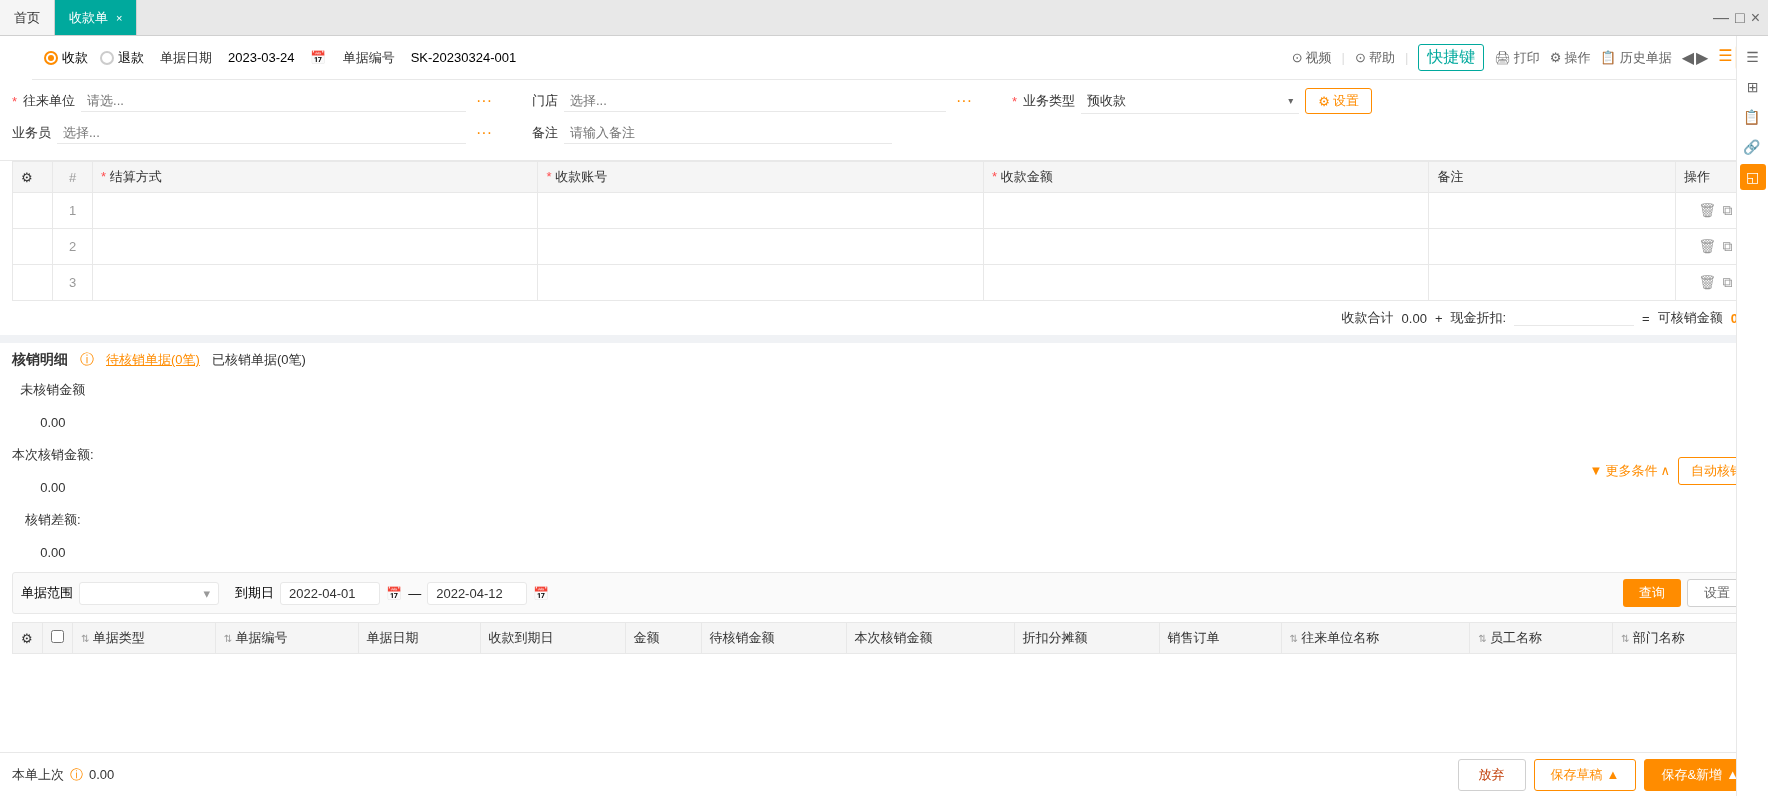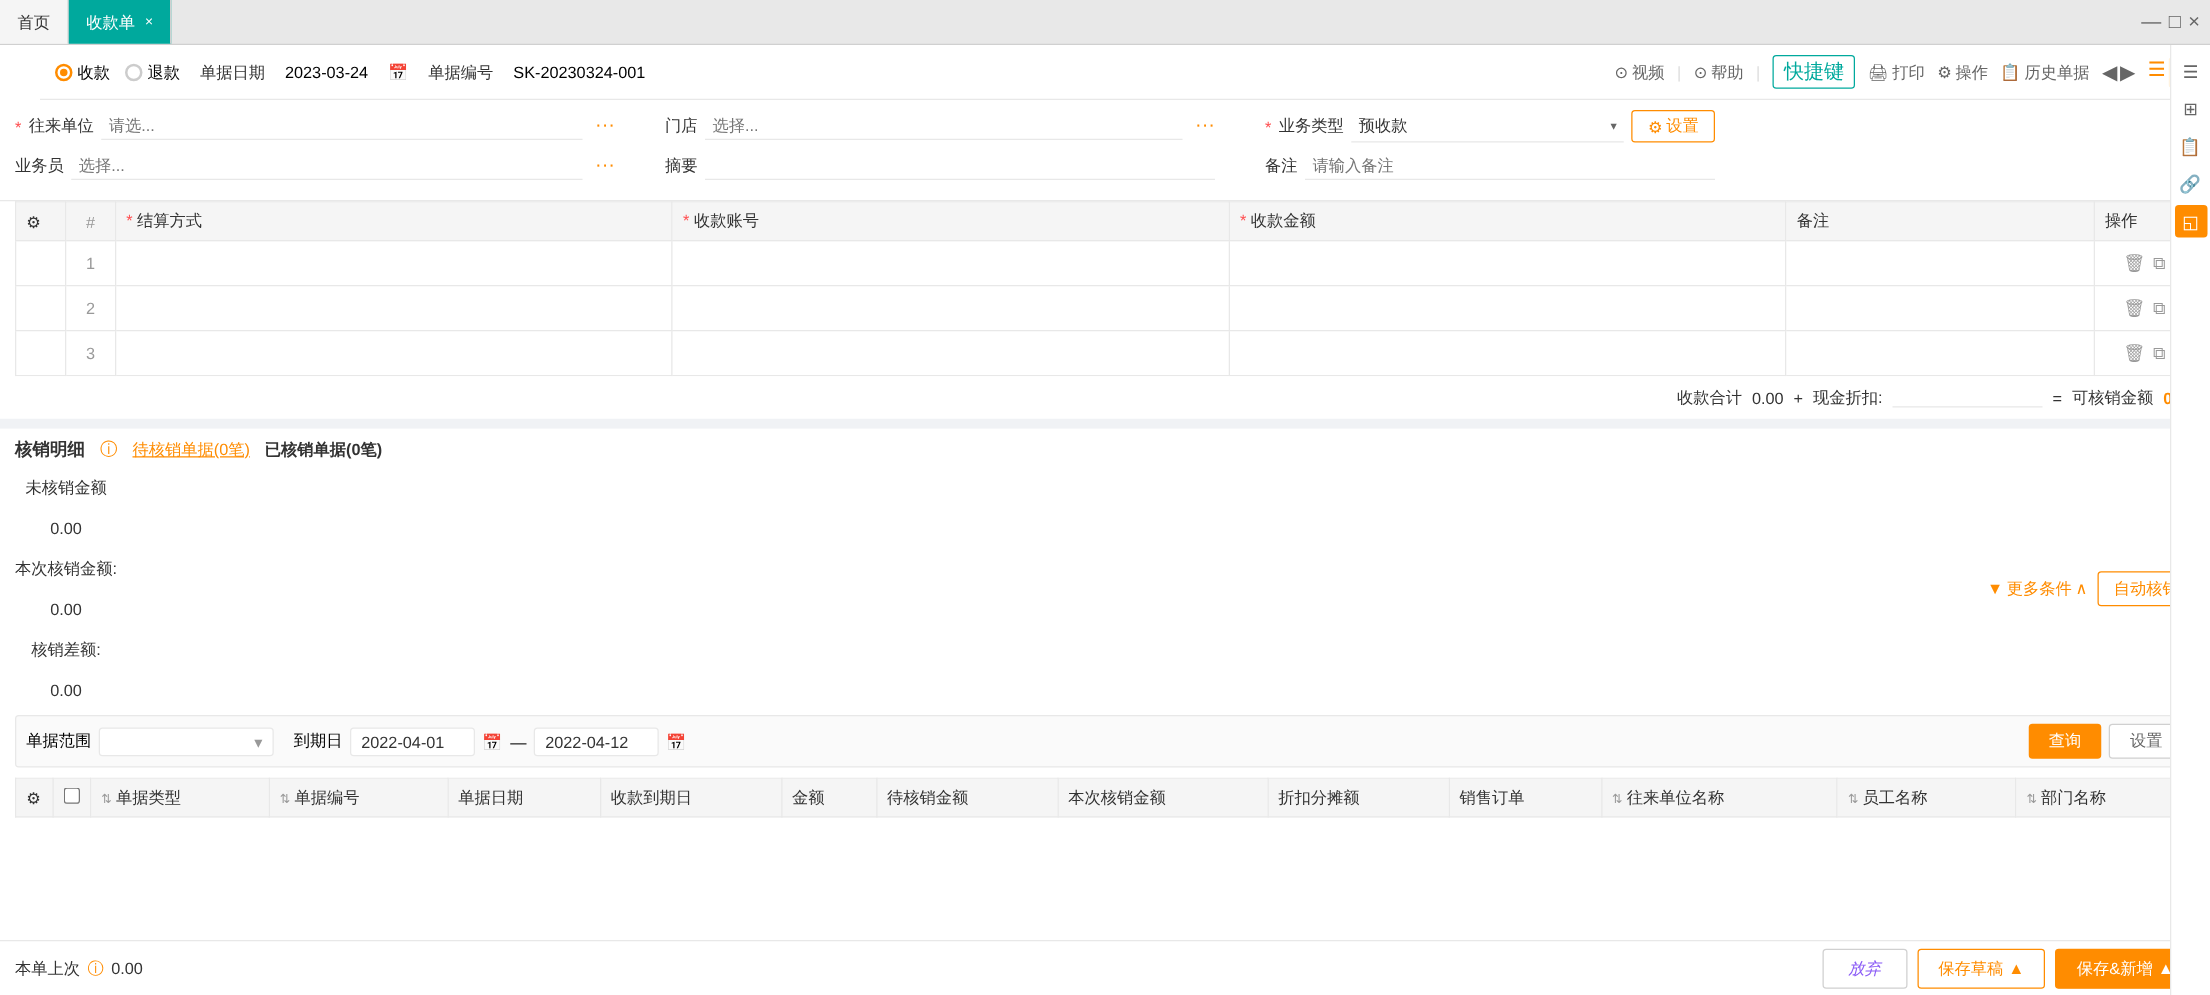--- a/index.html
+++ b/index.html
@@ -261,21 +261,20 @@
     }
     .hexiao-tab {
       color: #ff8c00;
       cursor: pointer;
       font-size: 13px;
       text-decoration: underline;
     }
     .hexiao-tab.inactive {
       color: #333;
       text-decoration: none;
-      font-weight: bold;
     }
 
     
     .filter-row {
       display: flex;
       align-items: center;
       justify-content: space-between;
       margin-bottom: 8px;
       padding: 4px 0;
     }
@@ -411,26 +410,25 @@
       gap: 6px;
       color: #333;
     }
     .footer-right {
       display: flex;
       gap: 8px;
     }
     .btn-abandon {
       background: #fff;
       border: 1px solid #d0d0d0;
-      color: #8b5cf6;
+      color: #c2410c;
       padding: 6px 20px;
       border-radius: 3px;
       cursor: pointer;
       font-size: 13px;
-      font-style: italic;
     }
     .btn-save-draft {
       background: #fff;
       border: 1px solid #ff8c00;
       color: #ff8c00;
       padding: 6px 16px;
       border-radius: 3px;
       cursor: pointer;
       font-size: 13px;
       display: flex; align-items: center; gap: 4px;
@@ -570,24 +568,20 @@
           <span>⚙</span>
           <span>设置</span>
         </button>
       </div>
     </div>
     <div class="form-row">
       <div class="form-field" style="max-width:480px">
         <span class="field-label">业务员</span>
         <input class="field-input" type="text" placeholder="选择..." style="">
         <span class="field-more">···</span>
-      </div>
-      <div class="form-field" style="max-width:480px;padding-left:40px">
-        <span class="field-label">摘要</span>
-        <input class="field-input" type="text" style="">
       </div>
       <div class="form-field" style="max-width:400px;padding-left:40px">
         <span class="field-label">备注</span>
         <input class="field-input" type="text" placeholder="请输入备注" style="">
       </div>
     </div>
   </div>
 
   <div class="table-section">
     <table class="data-table">

